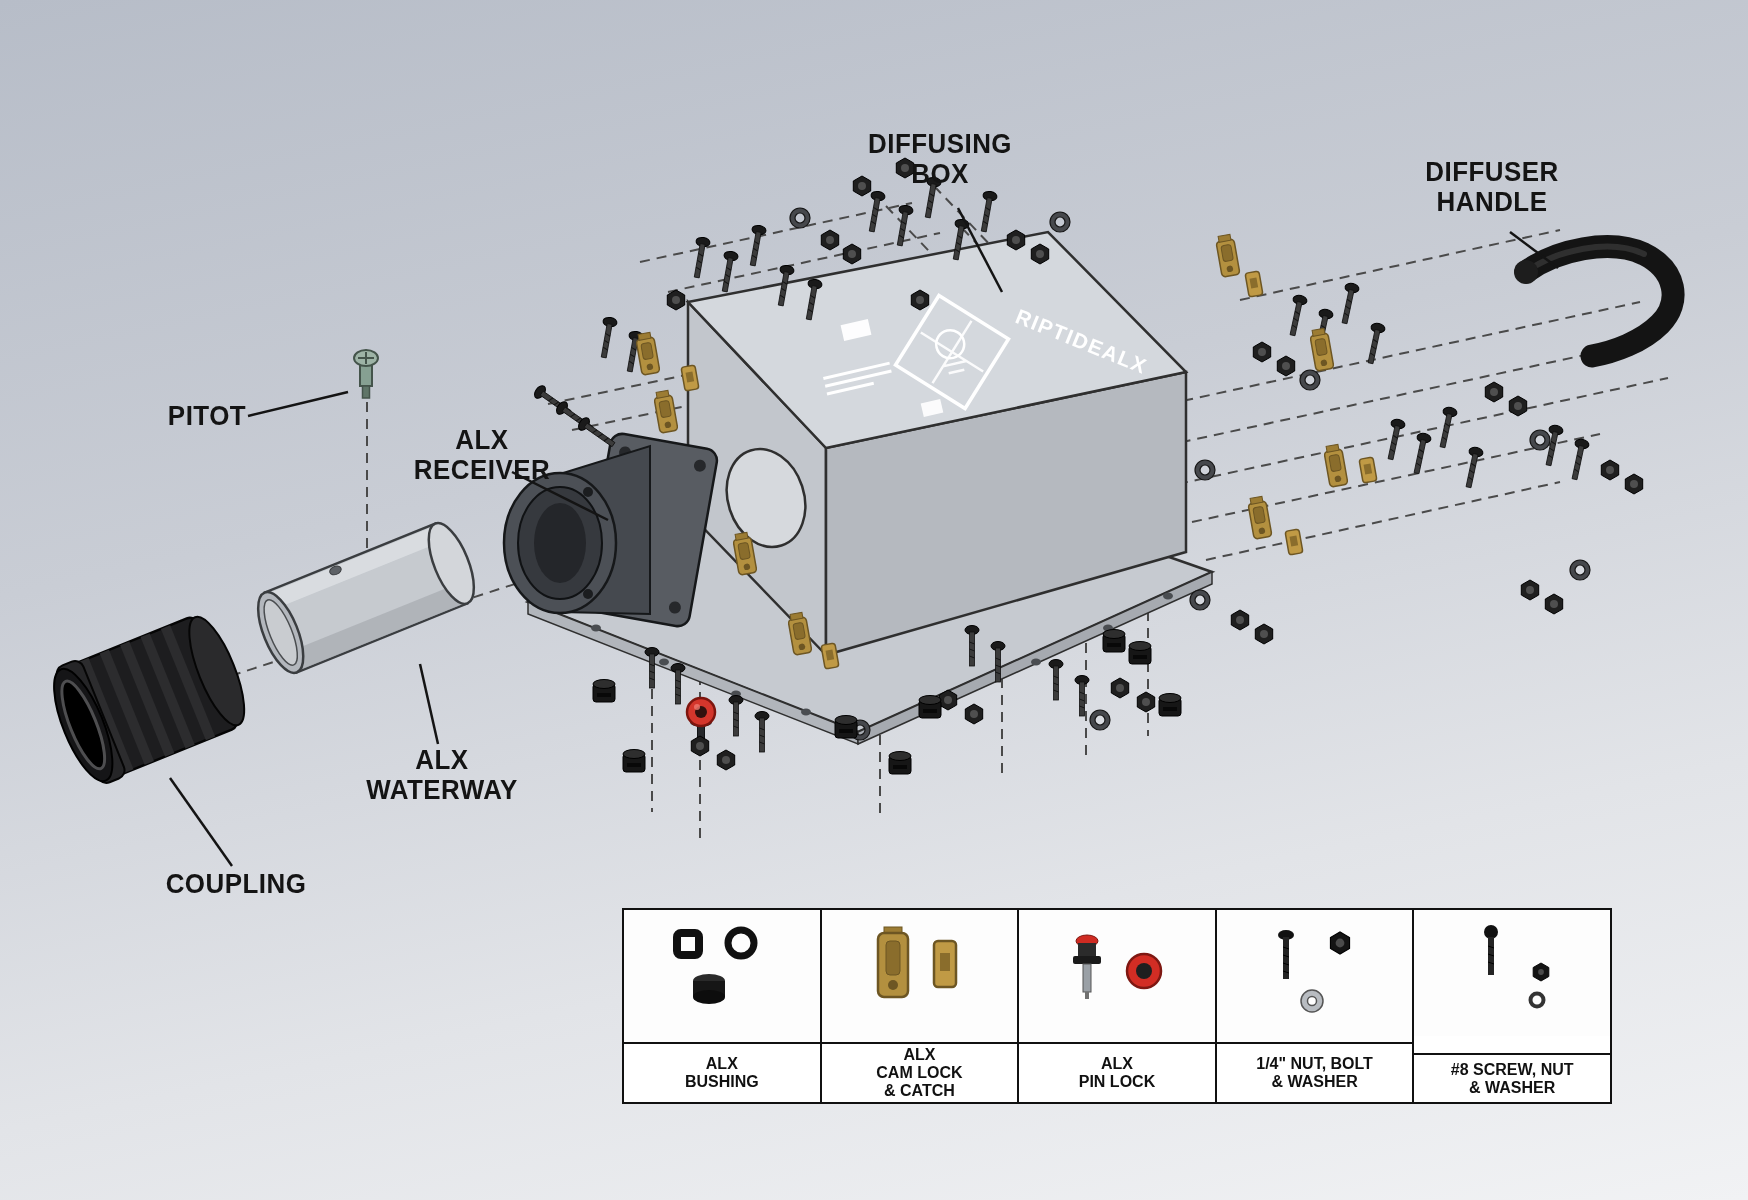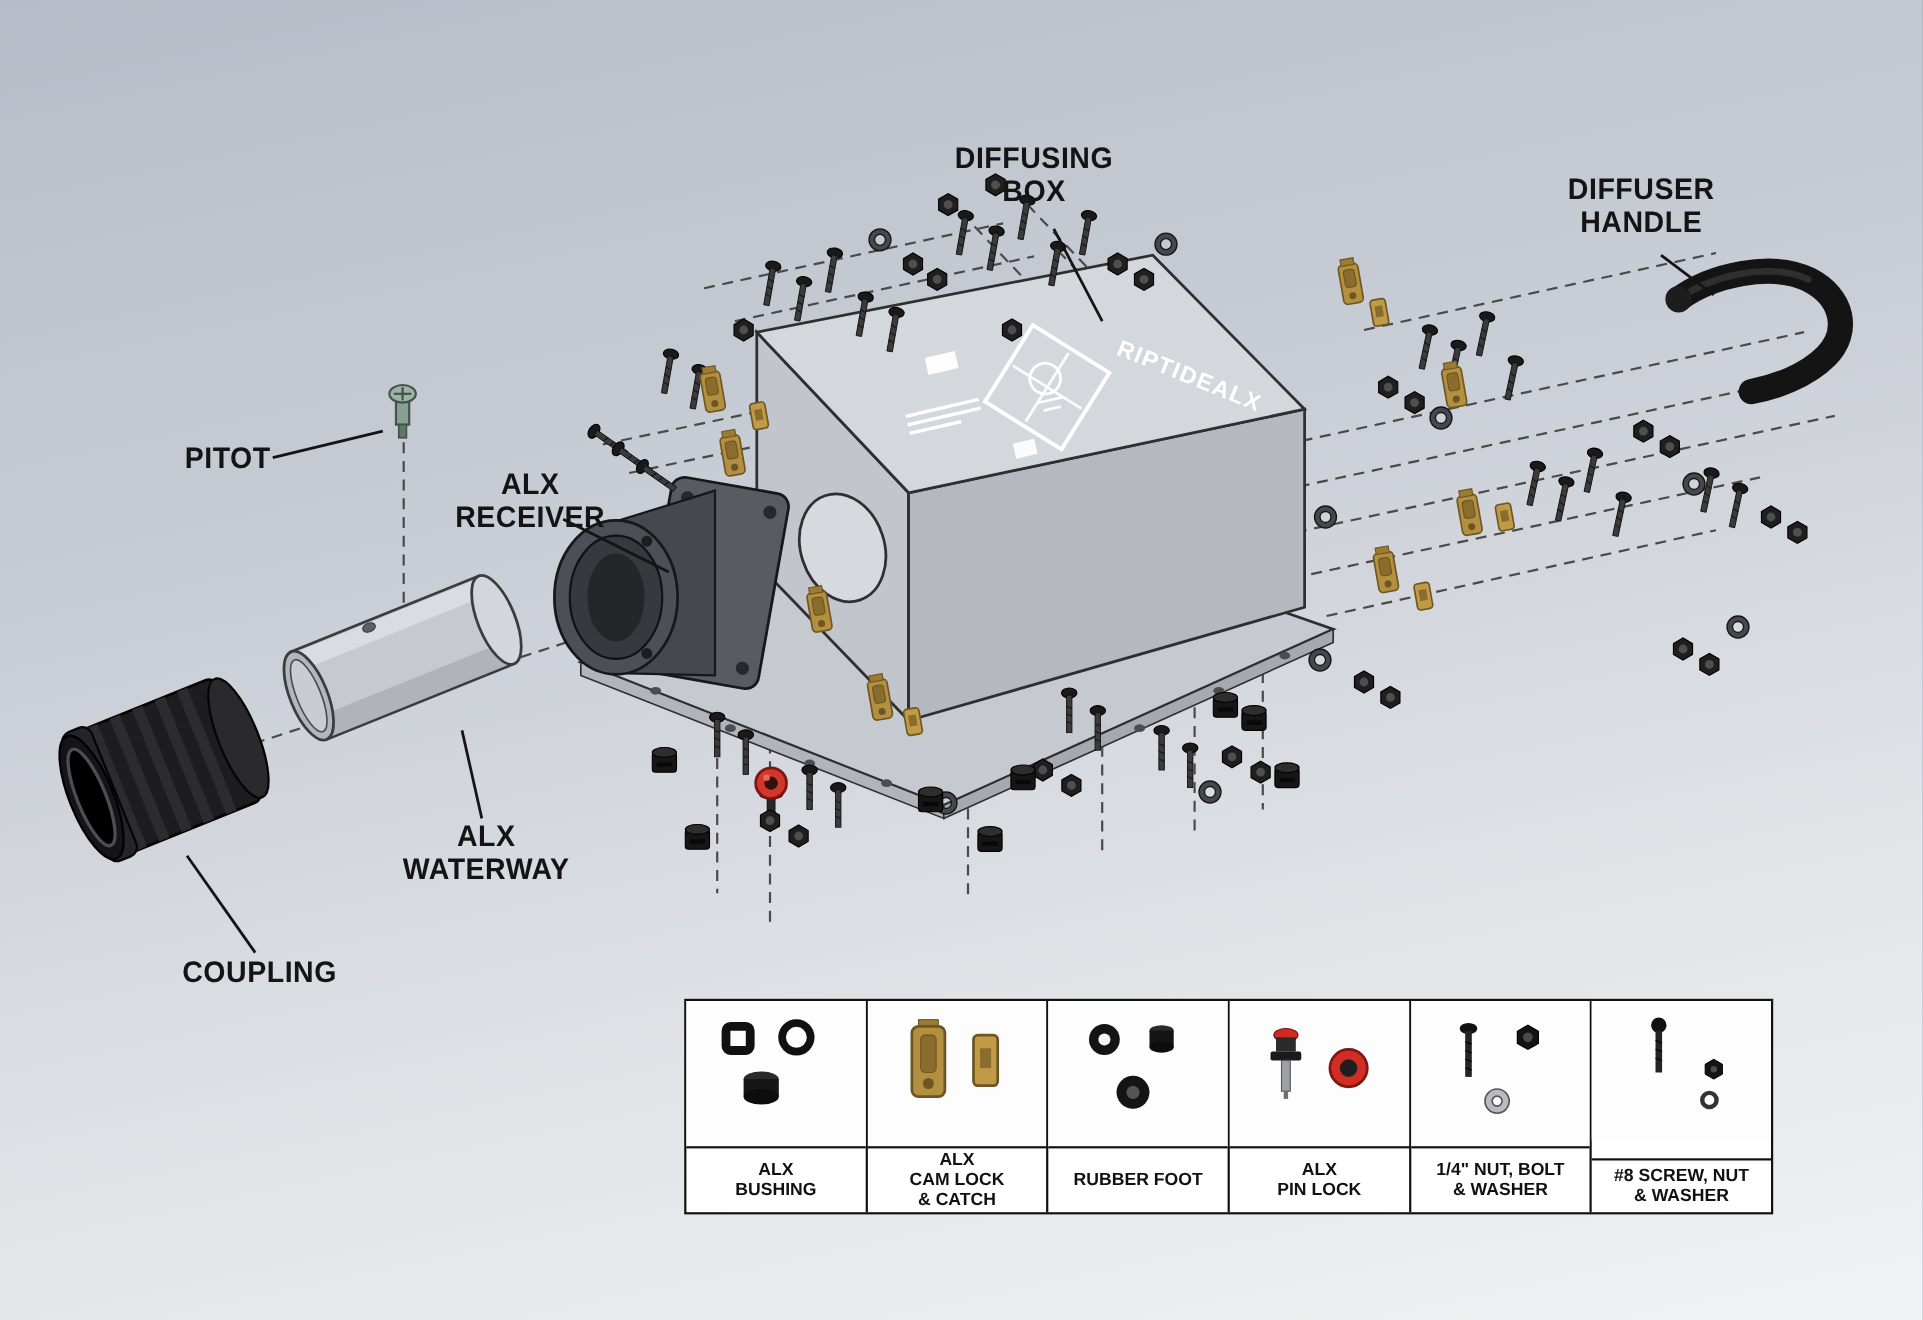--- a/index.html
+++ b/index.html
@@ -336,34 +336,20 @@
           <circle cx="49" cy="72" r="5" fill="#6d5623"></circle>
           <rect x="90" y="28" width="22" height="46" rx="4" fill="#c09a45" stroke="#6d5623" stroke-width="2.5"></rect>
           <rect x="96" y="40" width="10" height="18" fill="#8a6d2c"></rect>
         </svg>
       </div>
       <div class="legend-label">ALX
 CAM LOCK
 &amp; CATCH</div>
     </div>
 
-    <div class="legend-cell">
-      <div class="legend-icon">
-        <svg width="150" height="126" viewBox="0 0 150 126">
-          <circle cx="44" cy="32" r="14" fill="#141414"></circle>
-            <circle cx="44" cy="32" r="5.5" fill="#f4f4f4"></circle>
-          <ellipse cx="96" cy="24" rx="11" ry="5" fill="#2a2a2a"></ellipse>
-          <rect x="85" y="24" width="22" height="15" fill="#141414"></rect>
-          <ellipse cx="96" cy="39" rx="11" ry="5" fill="#0d0d0d"></ellipse>
-          <circle cx="70" cy="80" r="15" fill="#141414"></circle>
-            <circle cx="70" cy="80" r="6" fill="#555"></circle>
-        </svg>
-      </div>
-      <div class="legend-label">RUBBER FOOT</div>
-    </div>
 
     <div class="legend-cell">
       <div class="legend-icon">
         <svg width="150" height="126" viewBox="0 0 150 126">
           <ellipse cx="45" cy="28" rx="11" ry="6" fill="#cf2b22" stroke="#7e150e"></ellipse>
           <rect x="36" y="30" width="18" height="13" fill="#2b2b2b"></rect>
           <rect x="31" y="43" width="28" height="8" rx="2" fill="#1a1a1a"></rect>
           <rect x="41" y="51" width="8" height="28" fill="#9aa0a6" stroke="#555"></rect>
           <rect x="43" y="79" width="4" height="7" fill="#707070"></rect>
           <circle cx="102" cy="58" r="17" fill="#d22d24" stroke="#7e1812" stroke-width="2.5"></circle>

